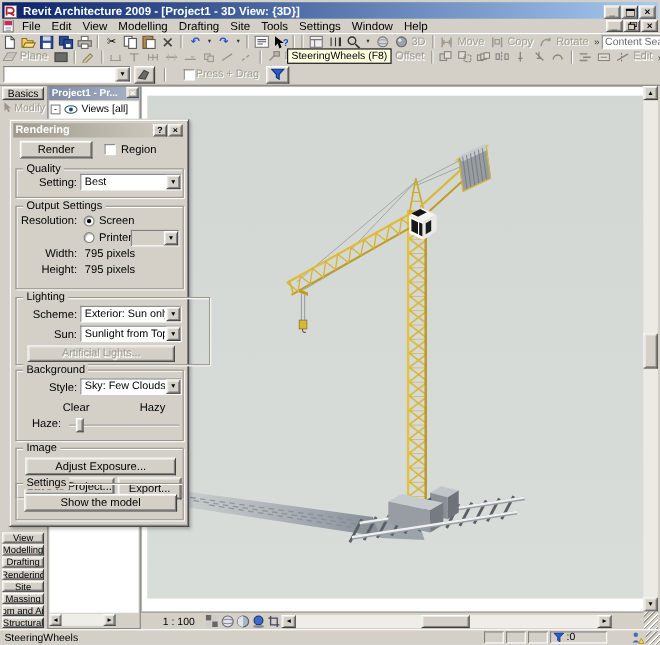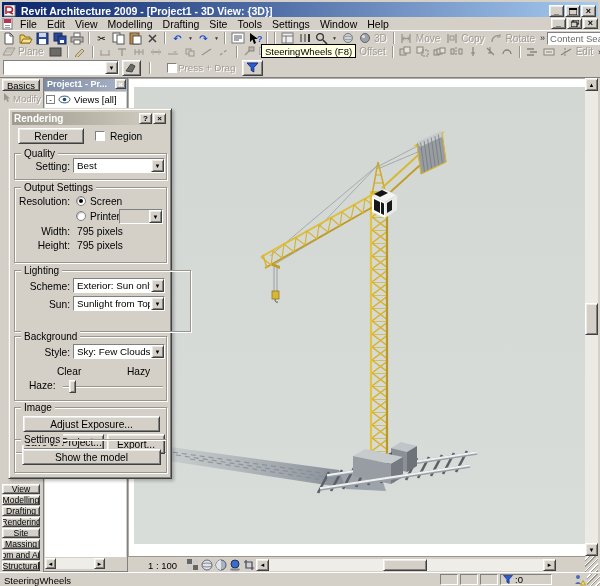--- a/index.html
+++ b/index.html
@@ -745,20 +745,21 @@
     <span class="rlabel" style="left:0;top:10px">Scheme:</span>
     <span class="combo" style="left:58px;top:7px;width:92px">
       <span class="cval">Exterior: Sun only</span>
       <span class="cdd raised">▼</span>
     </span>
     <span class="rlabel" style="left:0;top:28px">Sun:</span>
     <span class="combo" style="left:58px;top:25px;width:92px">
       <span class="cval">Sunlight from Top Right</span>
       <span class="cdd raised">▼</span>
     </span>
+    <div class="btn raised dis" style="position:absolute;left:10px;top:43px;width:134px;height:15px;font-size:9.8px">Artificial Lights...</div>
   </div>
 
   <div class="grp" style="left:5px;top:227px;width:153px;height:65px">
     <span class="grp-lbl">Background</span>
     <span class="rlabel" style="left:0;top:10px">Style:</span>
     <span class="combo" style="left:58px;top:7px;width:92px">
       <span class="cval">Sky: Few Clouds</span>
       <span class="cdd raised">▼</span>
     </span>
     <span class="flabel" style="left:42px;top:29px">Clear</span>

